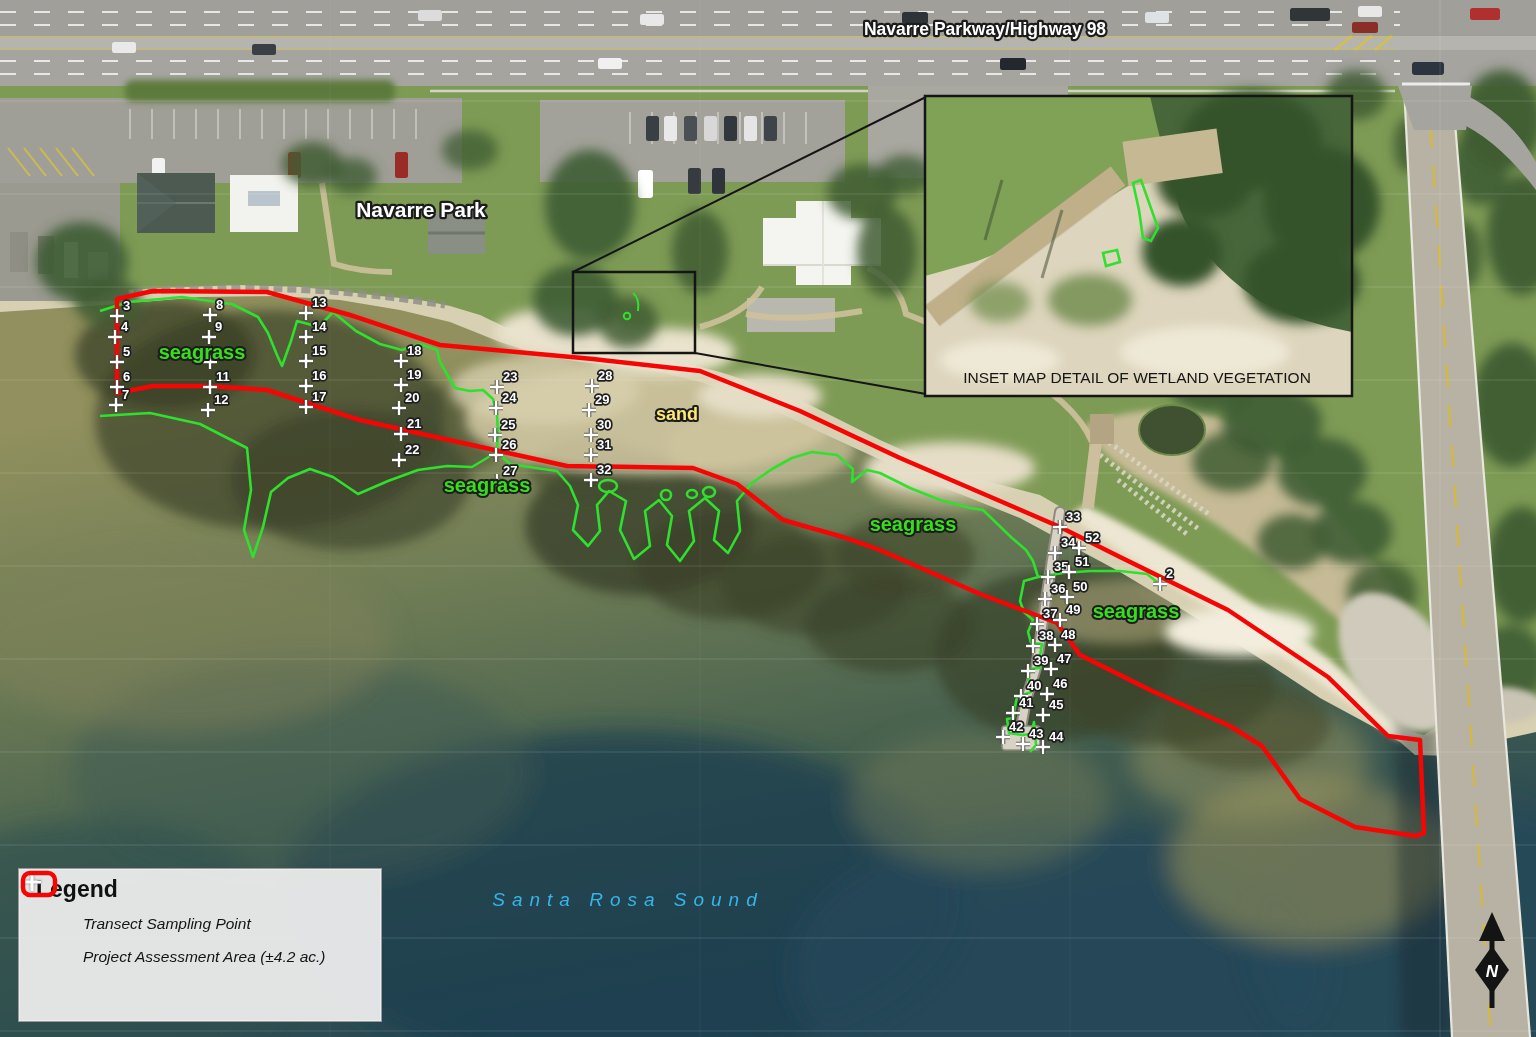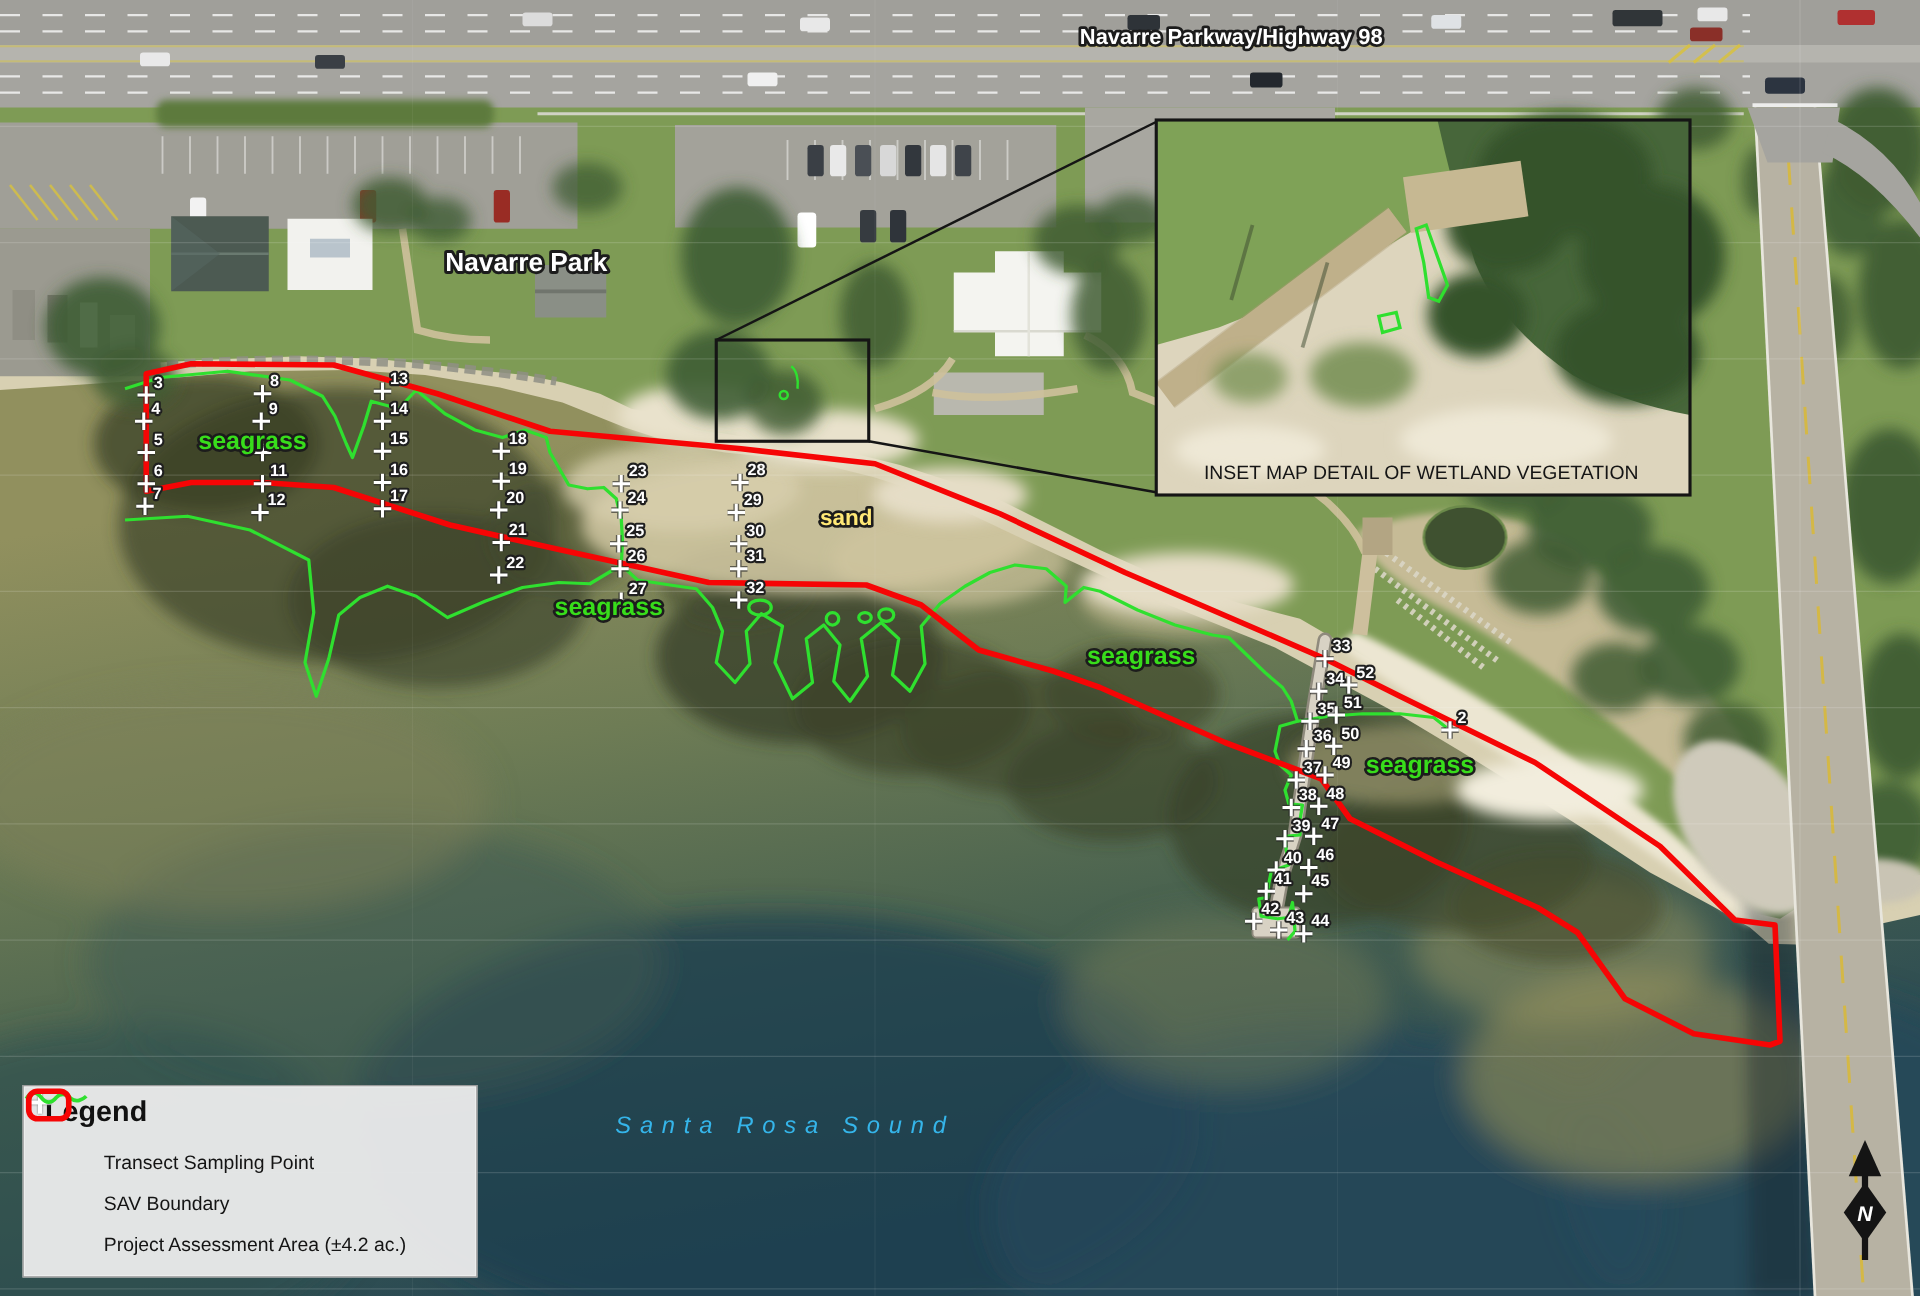--- a/index.html
+++ b/index.html
@@ -4,21 +4,21 @@
 <style>
   html,body{margin:0;padding:0;background:#1a1a1a;}
   #stage{position:relative;width:1536px;height:1037px;overflow:hidden;
          font-family:"Liberation Sans",sans-serif;background:#6e7a55;}
   #stage svg{position:absolute;left:0;top:0;}
   
   .legend{position:absolute;left:18px;top:868px;width:364px;height:154px;
           background:rgba(236,236,236,.95);border:1px solid #9a9a9a;
           box-shadow:0 0 0 1px rgba(255,255,255,.4) inset;box-sizing:border-box;}
   .legend h1{margin:7px 0 4px 17px;font-size:23px;font-weight:bold;color:#111;}
-  .legend .row{display:flex;align-items:flex-end;height:33px;}
+  .legend .row{display:flex;align-items:center;height:33px;font-style:italic;}
   .legend .sym{width:64px;display:flex;justify-content:center;align-items:center;flex:0 0 64px;}
   .legend .lab{font-size:15.5px;color:#141414;}
   
   text{font-family:"Liberation Sans",sans-serif;}
   .halo{paint-order:stroke;stroke:#1c1c1c;stroke-linejoin:round;}
   .ptlab{font-size:13px;font-weight:bold;fill:#fff;paint-order:stroke;stroke:#1f1f1f;stroke-width:3.4px;stroke-linejoin:round;}
   .grass-lab{font-size:20px;font-weight:bold;stroke-width:4.2px;}
   .sand-lab{font-size:18px;font-weight:bold;stroke-width:4.2px;}
   .place-lab{font-size:21px;font-weight:bold;stroke-width:4.6px;}
   .road-lab{font-size:17.5px;font-weight:bold;stroke-width:4.4px;}
@@ -533,28 +533,20 @@
   <div class="row">
     <span class="sym">
       <svg width="26" height="26">
             <path d="M4,13 H22 M13,4 V22" stroke="#ffffff" stroke-width="3.2" style="filter:drop-shadow(0 0 1px #777)"></path>
           </svg>
     </span>
     <span class="lab">Transect Sampling Point</span>
   </div>
   <div class="row">
     <span class="sym">
-      <svg width="52" height="18">
-            <path d="M2,10 C6,4 10,4 14,9 C18,14 22,14 26,9 C30,5 34,6 38,10 C42,13 47,11 50,8" fill="none" stroke="#2fe02f" stroke-width="3"></path>
-          </svg>
-    </span>
-    <span class="lab">SAV Boundary</span>
-  </div>
-  <div class="row">
-    <span class="sym">
       <svg width="40" height="30">
             <rect x="4" y="4" width="32" height="22" rx="7" fill="none" stroke="#f60505" stroke-width="4.5"></rect>
           </svg>
     </span>
     <span class="lab">Project Assessment Area (±4.2 ac.)</span>
   </div>
 </div>
 </div>
 
 </body></html>

